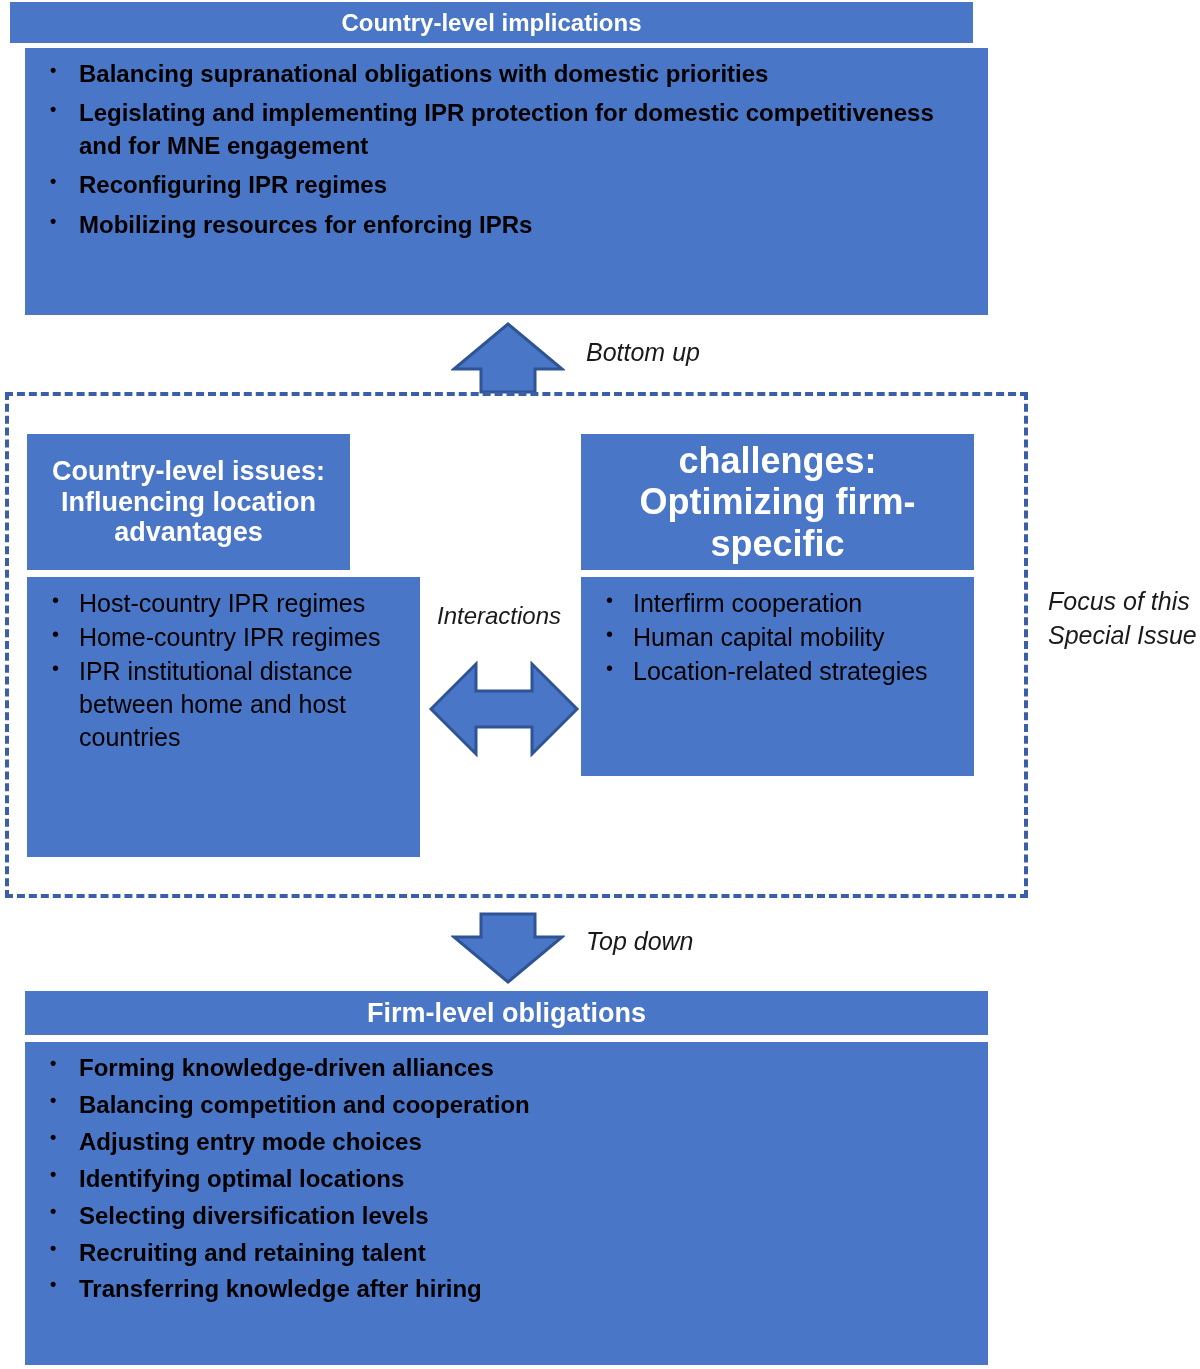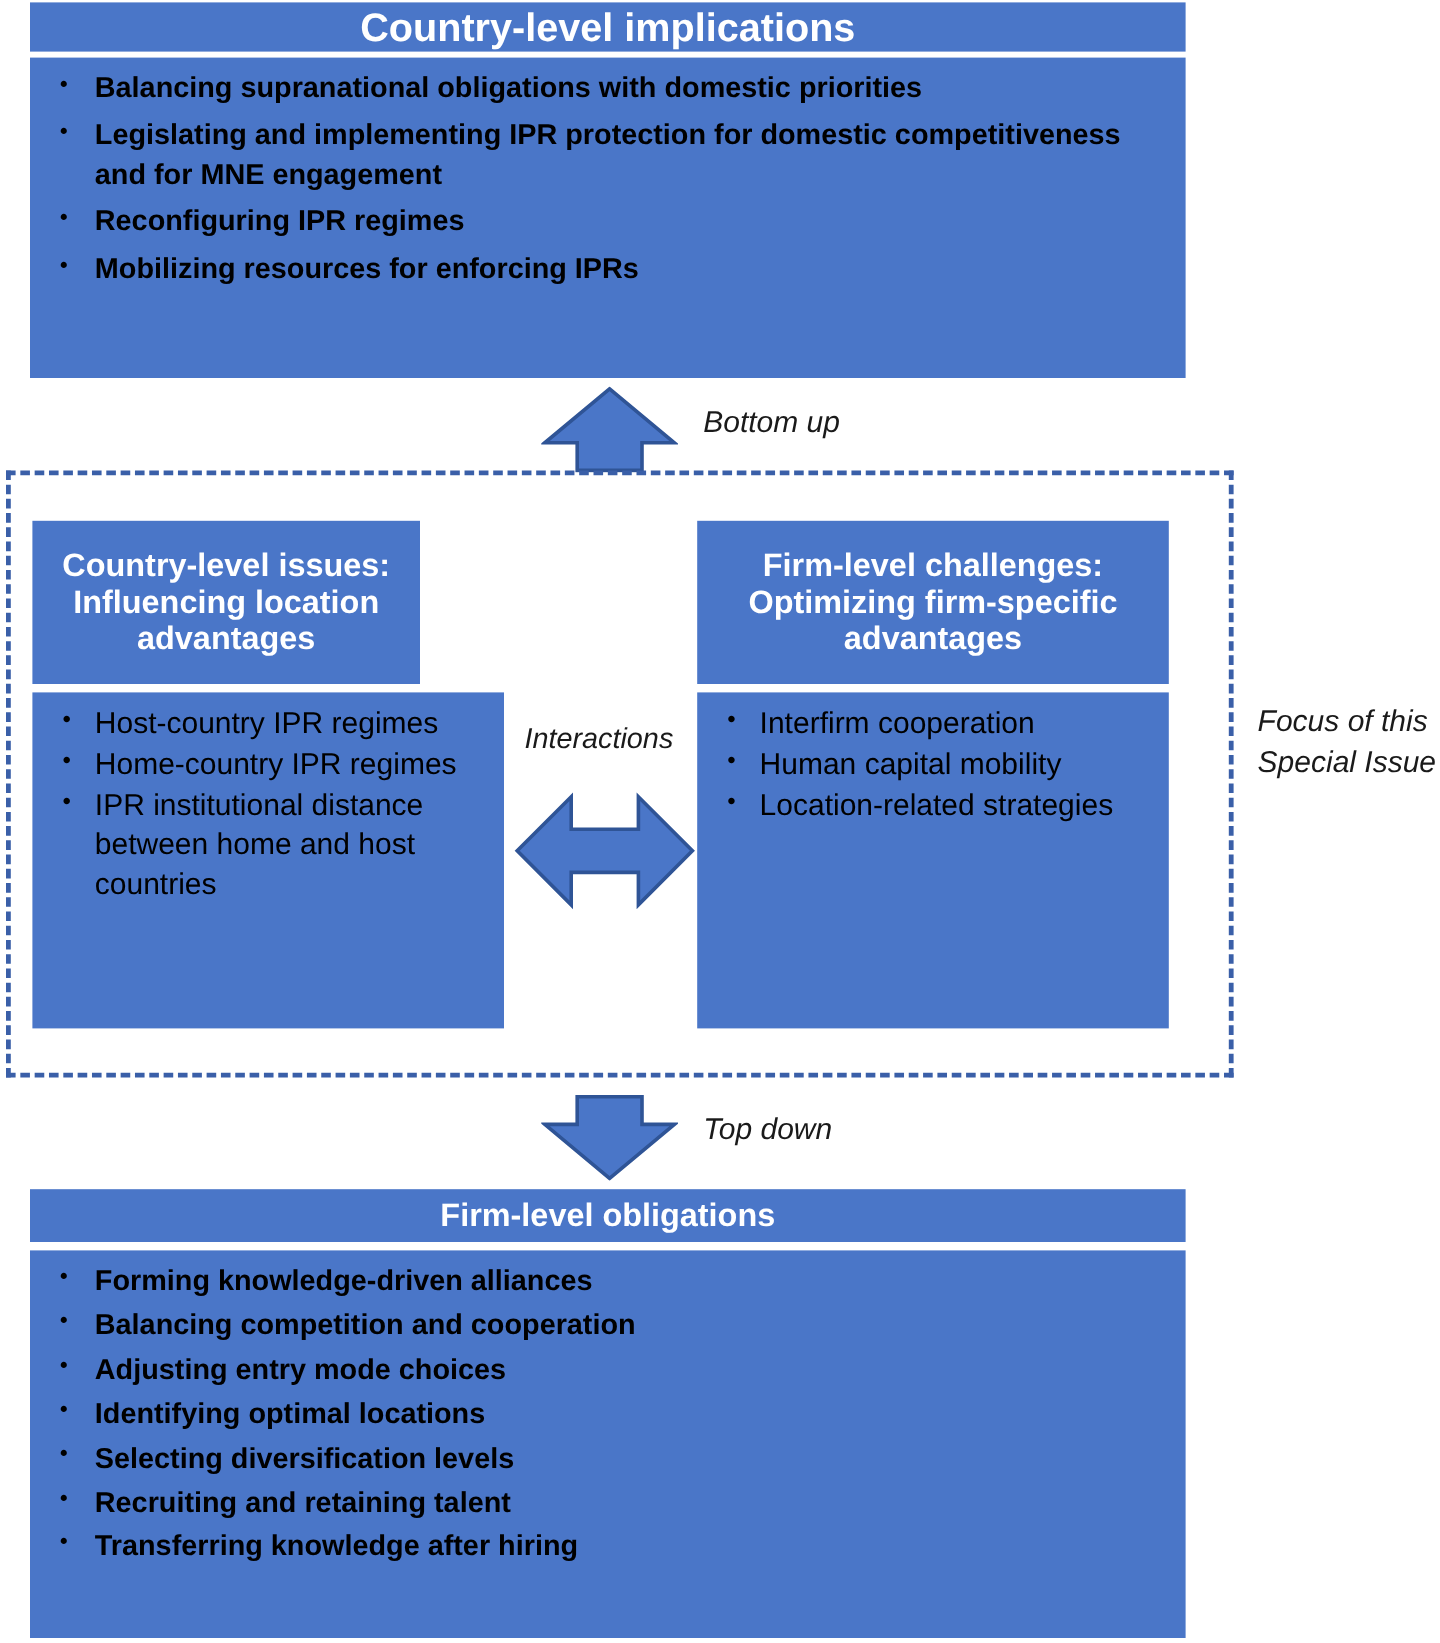--- a/index.html
+++ b/index.html
@@ -56,22 +56,22 @@
     content: "\2022";
     position: absolute;
     left: 11px;
     top: 0;
     font-size: 0.8em;
     line-height: inherit;
   }
 
   
   #top-header {
-    left: 25px; top: 2px; width: 963px; height: 41px;
-    font-size: 33px;
+    left: 10px; top: 2px; width: 963px; height: 41px;
+    font-size: 24px;
   }
   #top-body {
     left: 25px; top: 48px; width: 963px; height: 267px;
     font-size: 24px;
   }
   #top-body ul.bullets > li {
     font-weight: bold;
     line-height: 1.35;
     margin-bottom: 7px;
   }
@@ -105,26 +105,26 @@
   }
   #mid-left-body ul.bullets > li {
     line-height: 1.32;
     padding-left: 38px;
     margin-bottom: 1px;
   }
 
   
   #mid-right-header {
     left: 581px; top: 434px; width: 393px; height: 136px;
-    font-size: 27px;
+    font-size: 36px;
     flex-direction: column;
     padding: 0 12px;
   }
   #mid-right-body {
-    left: 581px; top: 577px; width: 393px; height: 280px;
+    left: 581px; top: 577px; width: 393px; height: 199px;
     font-size: 25px;
   }
   #mid-right-body ul.bullets > li {
     line-height: 1.32;
     padding-left: 38px;
     margin-bottom: 1px;
   }
 
   
   #bottom-header {

